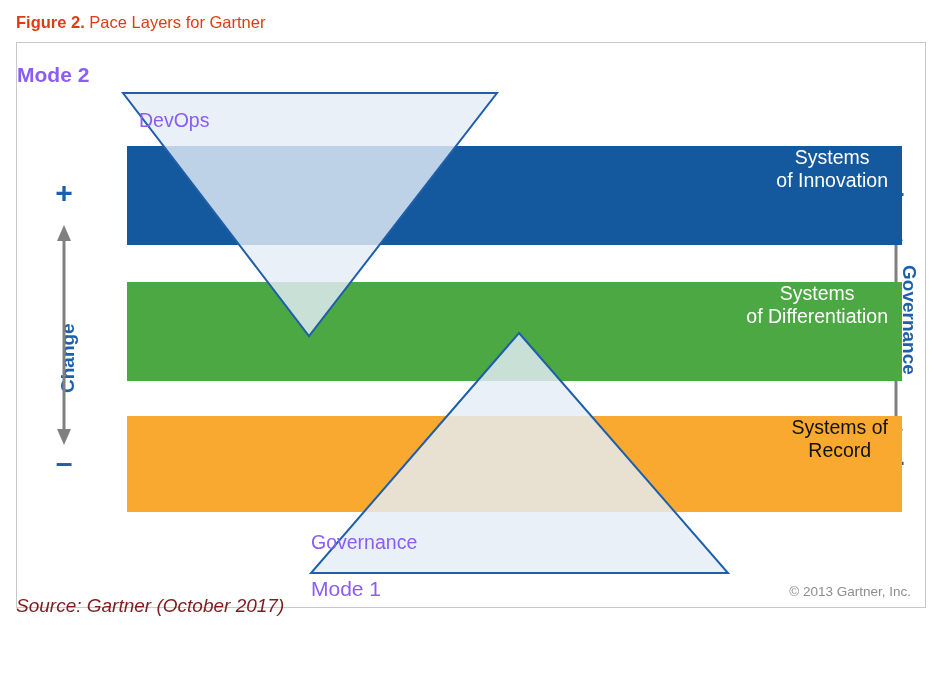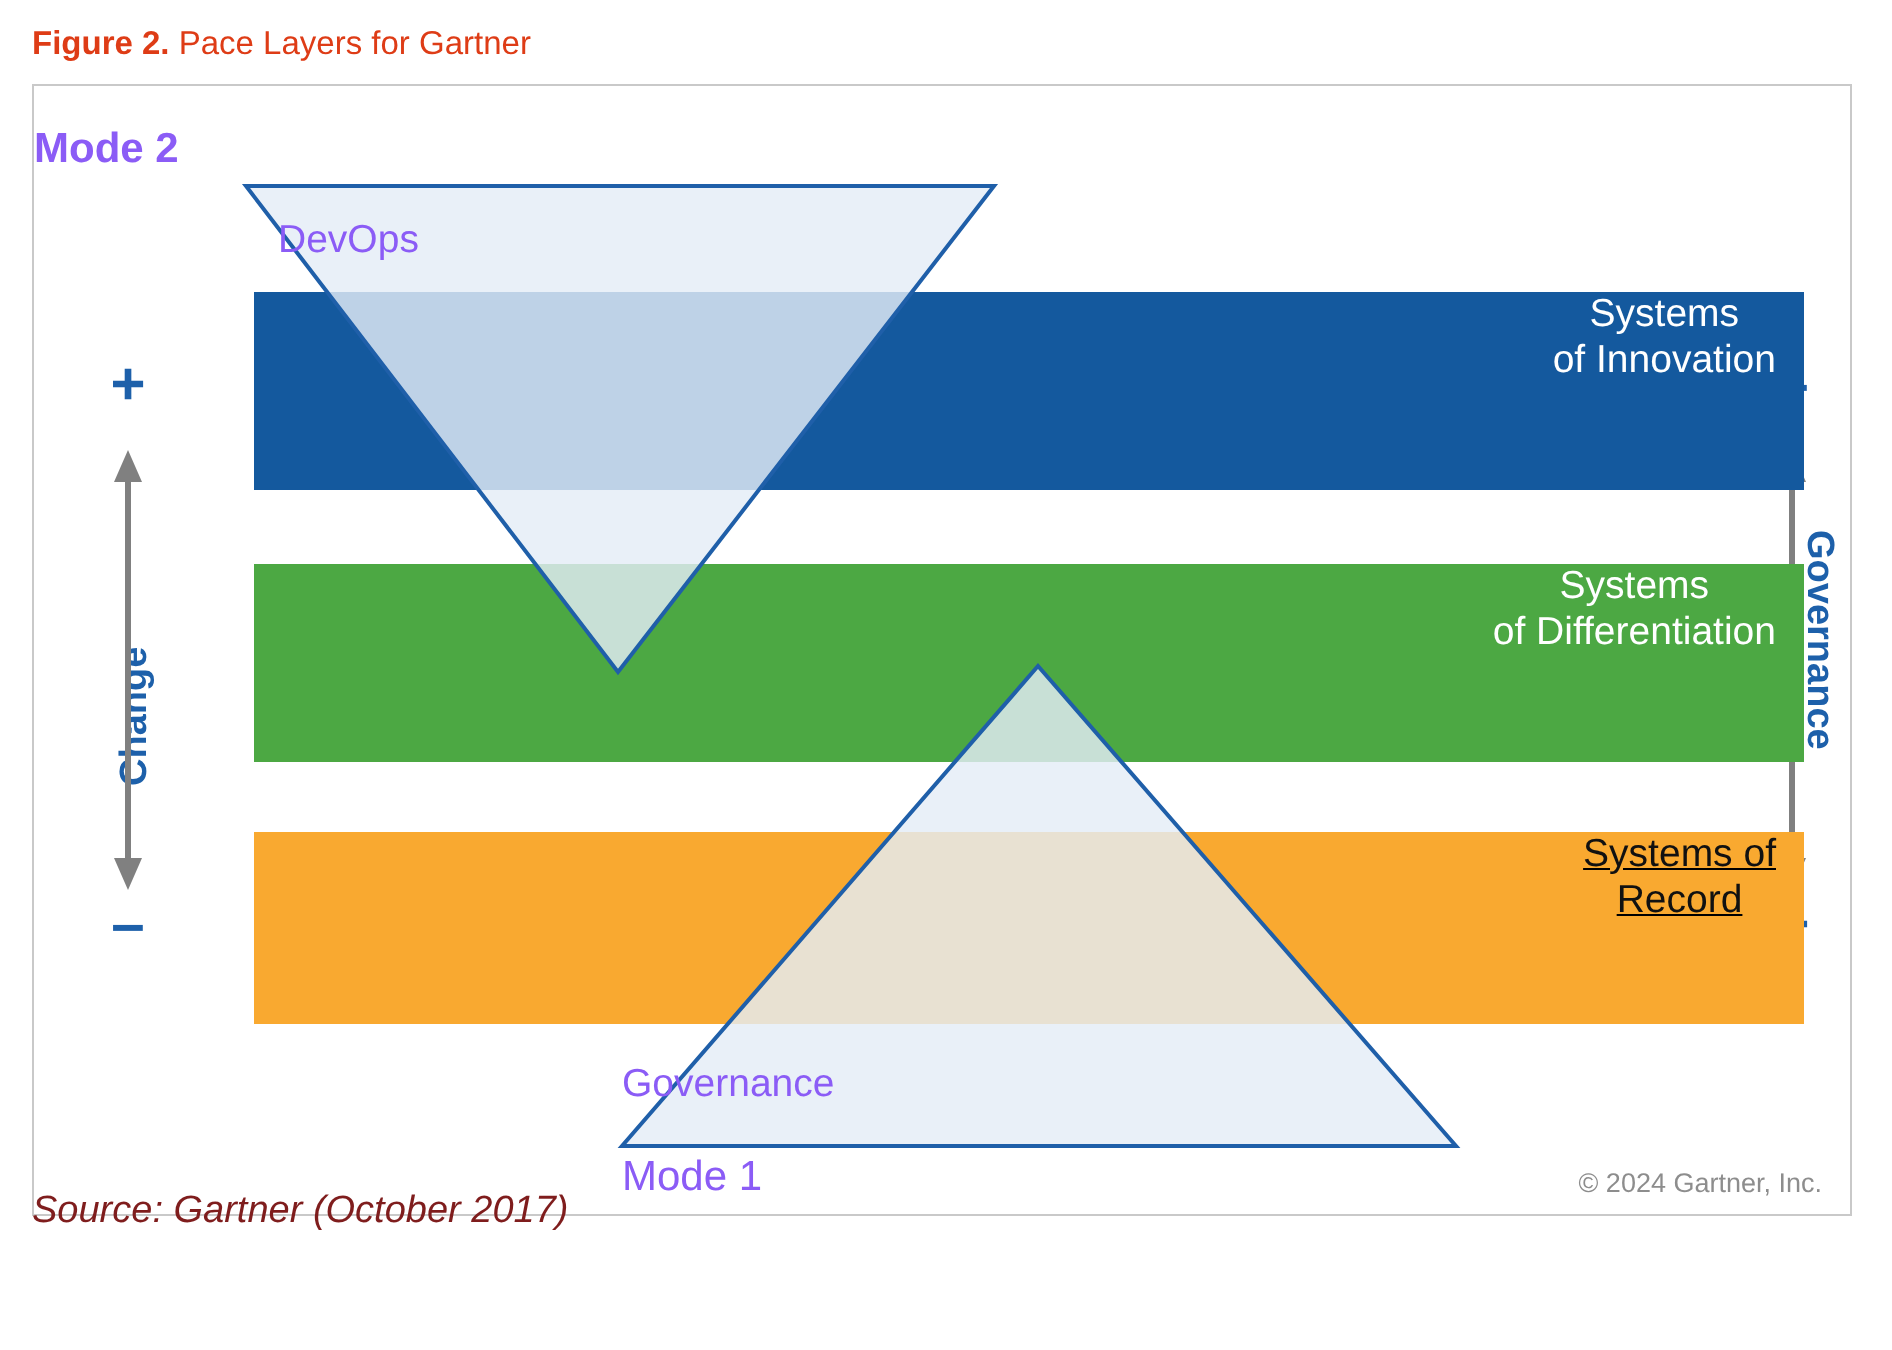--- a/index.html
+++ b/index.html
@@ -31,21 +31,21 @@
   
   .bar{
     position:absolute;left:70px;width:775px;
     box-sizing:border-box;
     display:flex;justify-content:flex-end;
     z-index:3;
     margin-left:40px;
   }
   #bar-innovation{top:103px;height:99px;background:#14599E;}
   #bar-differentiation{top:239px;height:99px;background:#4CA843;}
-  #bar-record{top:373px;height:96px;background:#F9A930;text-decoration:underline;}
+  #bar-record{top:373px;height:96px;background:#F9A930;}
 
   .bar-label{
     text-align:center;line-height:1.18;
     font-size:19.5px;margin-right:14px;white-space:pre-line;
     pointer-events:none;
   }
   #bar-innovation .bar-label{color:#ffffff;}
   #bar-differentiation .bar-label{color:#ffffff;}
   #bar-record .bar-label{color:#111111;}
 
@@ -147,18 +147,18 @@
 
     <div class="axis-sign" id="axis-gov-minus">–</div>
     <svg class="axis-arrow" id="axis-gov-arrow" width="22" height="220" viewBox="0 0 22 220">
       <line x1="11" y1="14" x2="11" y2="206" stroke="#808080" stroke-width="3"></line>
       <polygon points="11,0 18,16 4,16" fill="#808080"></polygon>
       <polygon points="11,220 18,204 4,204" fill="#808080"></polygon>
     </svg>
     <div class="axis-word" id="axis-governance-word">Governance</div>
     <div class="axis-sign" id="axis-gov-plus">+</div>
 
-    <div id="copyright">© 2024 Gartner, Inc.</div>
+    <div id="copyright">© 2013 Gartner, Inc.</div>
 
   </div>
 </div>
 
 <div id="source-note">Source: Gartner (October 2017)</div>
 
 </body></html>

